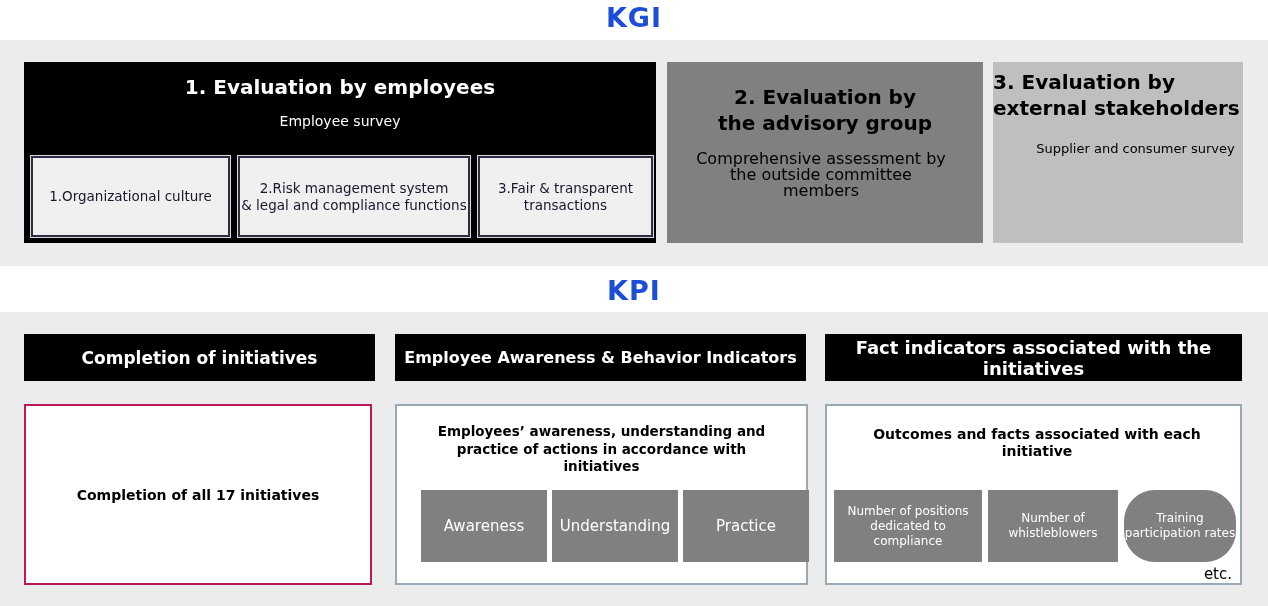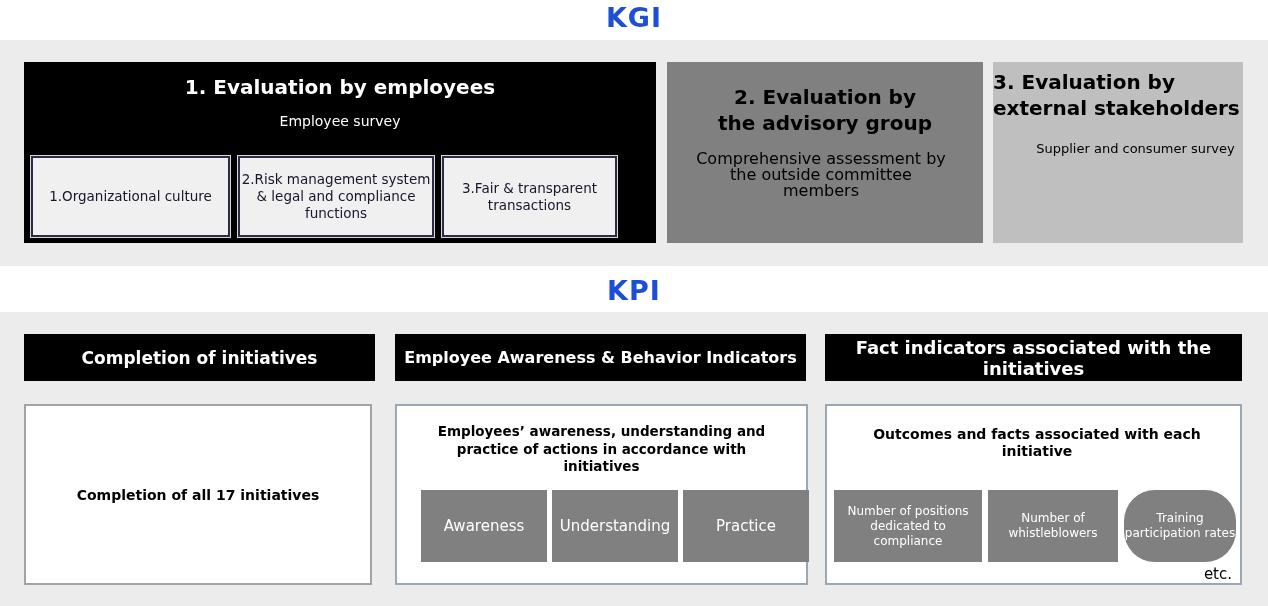--- a/index.html
+++ b/index.html
@@ -61,21 +61,21 @@
     display: flex;
     align-items: center;
     justify-content: center;
     color: #16162c;
     font-size: 13.5px;
     line-height: 17px;
     white-space: pre-line;
     text-align: center;
   }
   #kgi-item-1 { width: 199px; }
-  #kgi-item-2 { width: 196px; }
+  #kgi-item-2 { width: 232px; }
   #kgi-item-3 { width: 175px; }
 
   #kgi-box-advisory {
     left: 667px; width: 316px;
     background: #808080;
   }
   .kgi2-title {
     padding-top: 22px;
     font-size: 20px; font-weight: bold; line-height: 26px;
     text-align: center; white-space: pre-line;
@@ -114,21 +114,21 @@
   #kpi-bar-facts { left: 825px; width: 417px; font-size: 18px; }
 
   .kpi-box {
     position: absolute;
     top: 404px;
     height: 181px;
     background: #fff;
   }
   #kpi-box-completion {
     left: 24px; width: 348px;
-    border: 2px solid #a3a3a3;
+    border: 2px solid #be185d;
     display: flex; align-items: center; justify-content: center;
     font-weight: bold; font-size: 14px;
     text-align: center;
   }
   #kpi-box-awareness { left: 395px; width: 413px; border: 2px solid #9aa8b6; }
   #kpi-box-facts { left: 825px; width: 417px; border: 2px solid #9aa8b6; }
   .kpi-box-head {
     margin-top: 17px;
     font-weight: bold;
     font-size: 13.5px;

